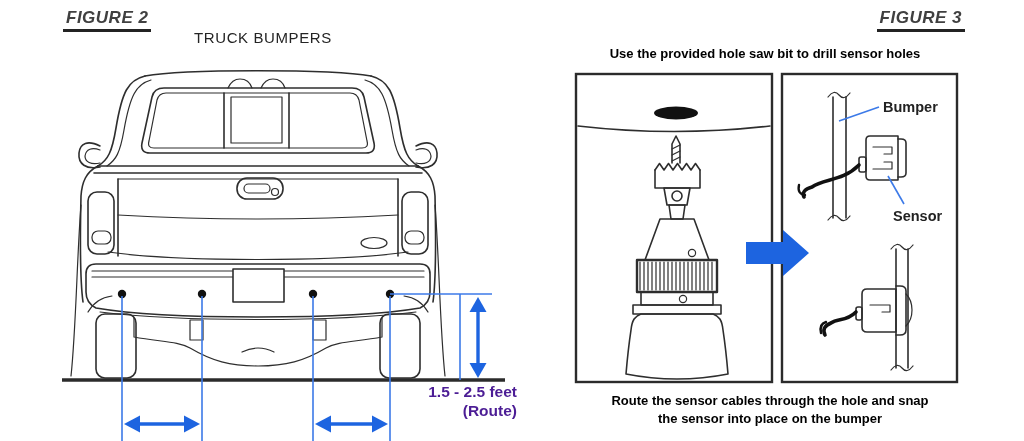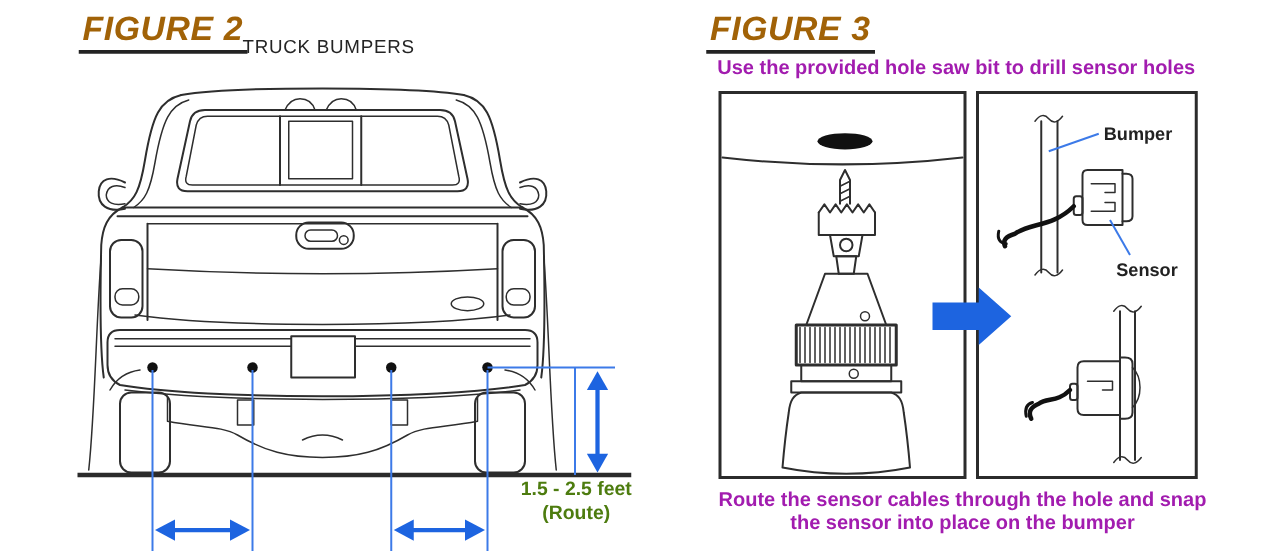--- a/index.html
+++ b/index.html
@@ -1,24 +1,24 @@
 <!DOCTYPE html>
 <html><head>
 <meta charset="utf-8">
 <style>
   html,body{margin:0;padding:0;background:#fff;}
   .stage{position:relative;width:1024px;height:441px;background:#ffffff;overflow:hidden;
          font-family:"Liberation Sans",sans-serif;color:#1f1f1f;}
   .abs{position:absolute;}
-  .fig-title{font-style:italic;font-weight:700;font-size:27px;letter-spacing:.5px;
-             border-bottom:3px solid #232323;padding:0 3px 1px 3px;display:inline-block;color:#a16207;}
+  .fig-title{font-style:italic;font-weight:700;font-size:17px;letter-spacing:.5px;
+             border-bottom:3px solid #232323;padding:0 3px 1px 3px;display:inline-block;color:#404040;}
   .subtitle{font-size:15px;letter-spacing:.6px;color:#242424;}
-  .caption{font-size:16px;font-weight:700;color:#a21caf;text-align:center;}
-  .dim-label{font-size:15.5px;font-weight:700;color:#4d7c0f;text-align:center;}
-  .center-wrap{text-align:left;}
+  .caption{font-size:13px;font-weight:700;color:#000000;text-align:center;}
+  .dim-label{font-size:15.5px;font-weight:700;color:#4c1d95;text-align:right;}
+  .center-wrap{text-align:right;}
   svg{display:block;}
   .ink{stroke:#2e2e2e;fill:none;stroke-width:1.6;stroke-linecap:round;stroke-linejoin:round;}
   .ink-thin{stroke:#2e2e2e;fill:none;stroke-width:1.2;stroke-linecap:round;stroke-linejoin:round;}
   .blue-line{stroke:#3c7ae8;fill:none;stroke-width:1.6;}
   .blue-arrow-shaft{stroke:#1d64e0;fill:none;stroke-width:3.4;}
   .blue-fill{fill:#1d64e0;stroke:none;}
   .svg-label{font-family:"Liberation Sans",sans-serif;font-size:14.5px;font-weight:600;fill:#222;}
 </style>
 </head>
 <body>

